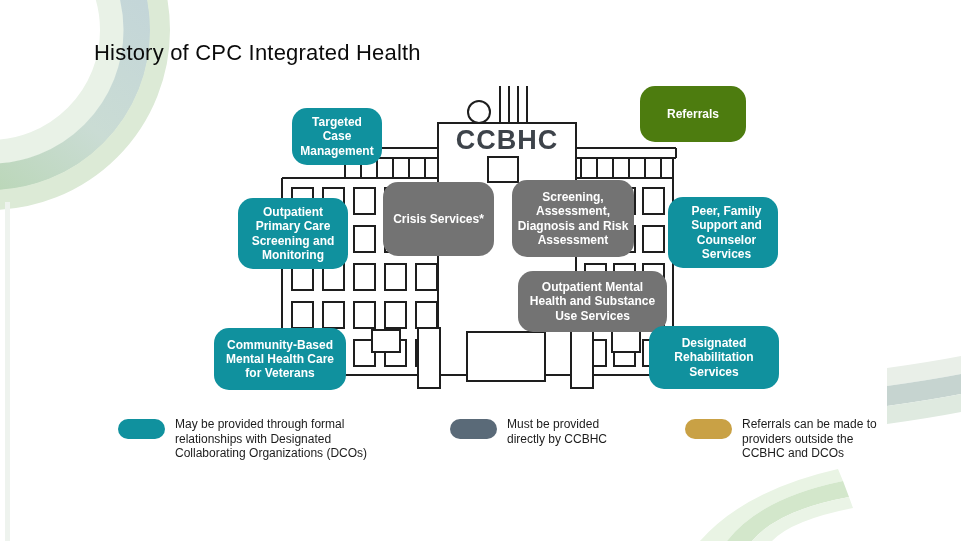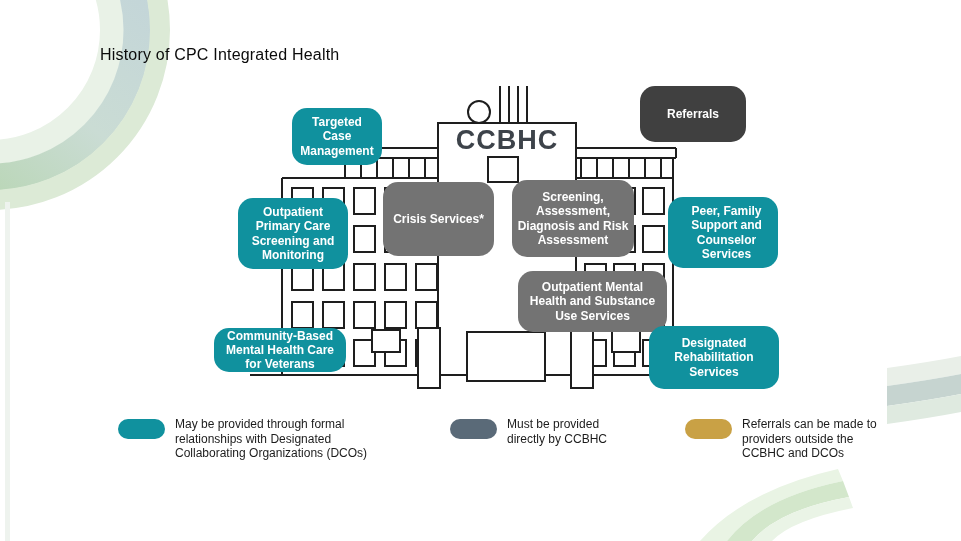--- a/index.html
+++ b/index.html
@@ -3,31 +3,31 @@
 <meta charset="utf-8">
 <title>History of CPC Integrated Health</title>
 <style>
   html,body{margin:0;padding:0;background:#fff;}
   .slide{
     position:relative;width:961px;height:541px;overflow:hidden;background:#fff;
     font-family:"Liberation Sans",sans-serif;
   }
   .decor-svg{position:absolute;left:0;top:0;z-index:0;}
   .slide-title{
-    position:absolute;left:90px;top:36px;z-index:4;margin:10px;
-    font-size:16px;font-weight:500;color:#0b0b0b;letter-spacing:.2px;
+    position:absolute;left:90px;top:36px;z-index:4;margin:4px;
+    font-size:22px;font-weight:500;color:#0b0b0b;letter-spacing:.2px;
   }
   .svc-box{
     position:absolute;z-index:3;display:flex;align-items:center;justify-content:center;
     text-align:center;color:#fff;font-weight:bold;font-size:12px;line-height:1.18;
     border-radius:15px;padding:4px 5px;box-sizing:border-box;
   }
   .box-dco{background:#10919E;}
   .box-ccbhc{background:#737373;}
-  .box-referral{background:#404040;}
+  .box-referral{background:#4d7c0f;}
   .legend{position:absolute;left:0;top:0;width:100%;height:100%;z-index:3;pointer-events:none;}
   .legend-item{position:absolute;display:flex;align-items:flex-start;}
   .legend-pill{width:47px;height:20px;border-radius:10px;flex:0 0 auto;margin-top:2px;}
   .pill-teal{background:#10919E;}
   .pill-slate{background:#5A6A78;}
   .pill-gold{background:#C9A145;}
   .legend-text{margin-left:10px;font-size:12px;line-height:14.5px;color:#1c1c1c;}
   .lt1{width:215px;}
   .lt2{width:125px;}
   .lt3{width:145px;}
@@ -181,21 +181,21 @@
 
   <div class="svc-box box-dco" style="left:668px;top:197px;width:110px;height:71px;padding-left:12px;">
     <span>Peer, Family Support and Counselor Services</span>
   </div>
 
 
   <div class="svc-box box-ccbhc" style="left:518px;top:271px;width:149px;height:61px;">
     <span>Outpatient Mental Health and Substance Use Services</span>
   </div>
 
-  <div class="svc-box box-dco" style="left:214px;top:328px;width:132px;height:44px;">
+  <div class="svc-box box-dco" style="left:214px;top:328px;width:132px;height:62px;">
     <span>Community-Based Mental Health Care for Veterans</span>
   </div>
 
   <div class="svc-box box-dco" style="left:649px;top:326px;width:130px;height:63px;">
     <span>Designated Rehabilitation Services</span>
   </div>
 
   <div class="legend">
     <div class="legend-item" style="left:118px;top:417px;">
       <span class="legend-pill pill-teal"></span>

